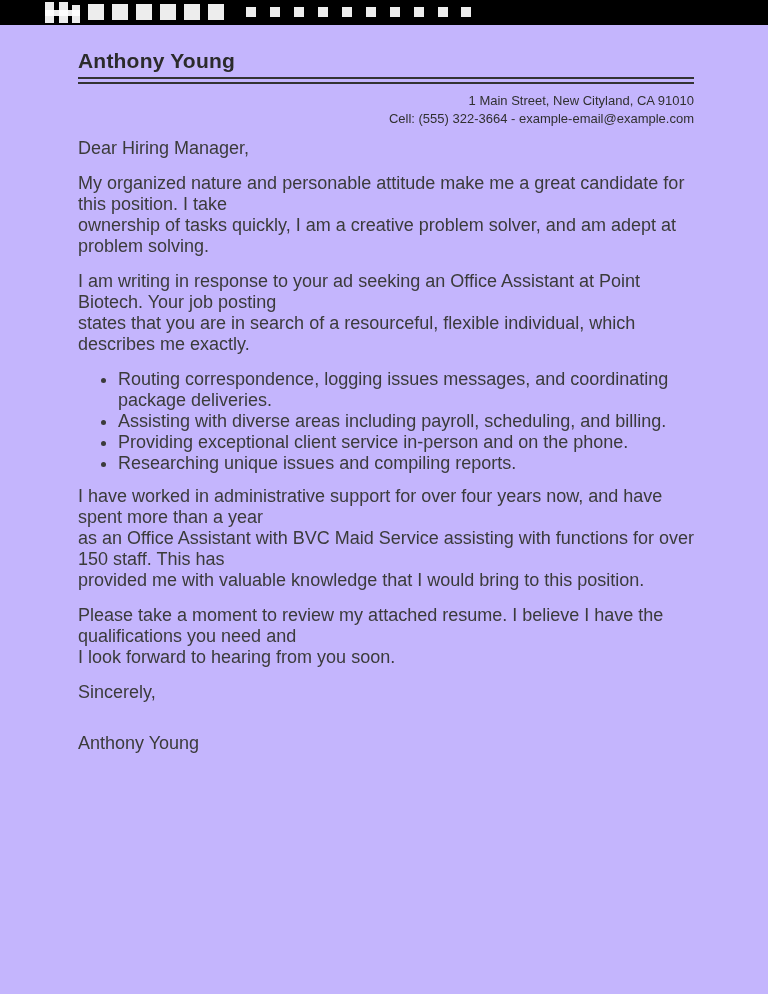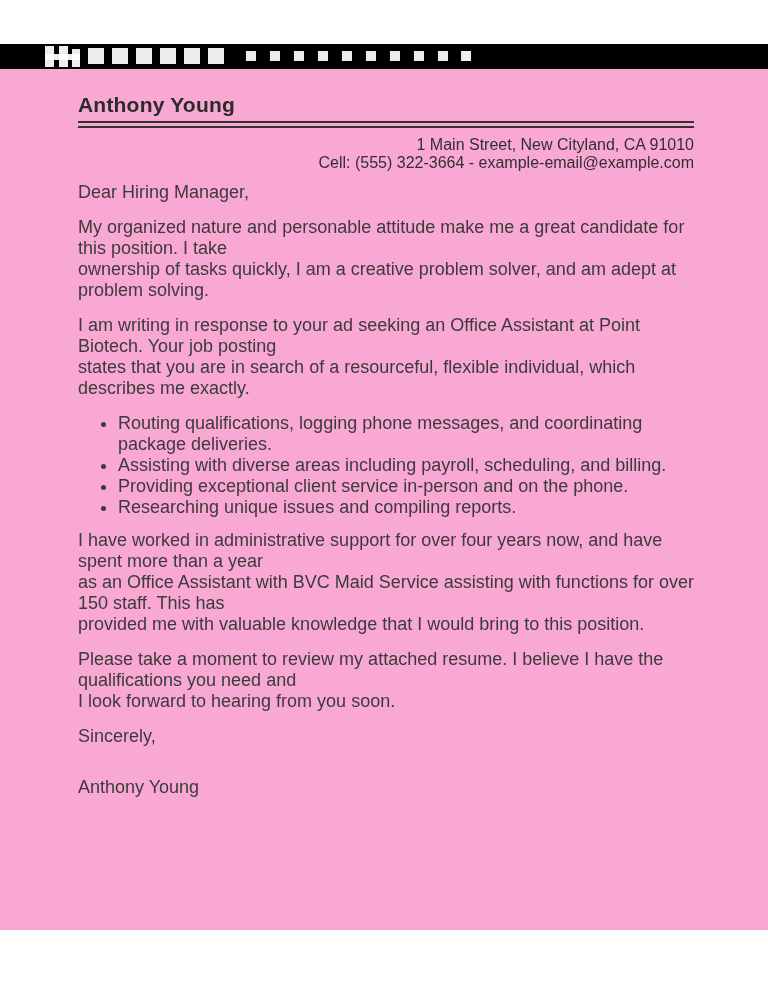--- a/index.html
+++ b/index.html
@@ -3,25 +3,24 @@
 <meta charset="utf-8">
 <style>
   html, body {
     margin: 0;
     padding: 0;
     background: #ffffff;
   }
   .page {
     position: relative;
     width: 768px;
-    height: 886px;
-    background: #f9a8d4;
+    height: 994px;
+    background: #c4b5fd;
     font-family: "Liberation Sans", sans-serif;
     overflow: hidden;
-    margin-top: 44px;
   }
   
   .top-bar {
     position: relative;
     width: 100%;
     height: 25px;
     background: #000000;
   }
   .top-bar .mark {
     position: absolute;
@@ -53,21 +52,21 @@
   .rule {
     margin-top: 4px;
     height: 3px;
     border-top: 2px solid #333333;
     border-bottom: 2px solid #333333;
     width: 616px;
   }
   .contact {
     margin-top: 8px;
     text-align: right;
-    font-size: 16px;
+    font-size: 13px;
     line-height: 18px;
     color: #303030;
   }
   .letter {
     margin-top: 10px;
     font-size: 18px;
     line-height: 21px;
     color: #3b3b3b;
   }
   .letter p {
@@ -133,21 +132,21 @@
     <section class="letter">
       <p>Dear Hiring Manager,</p>
 
       <p>My organized nature and personable attitude make me a great candidate for this position. I take
 ownership of tasks quickly, I am a creative problem solver, and am adept at problem solving.</p>
       <p>I am writing in response to your ad seeking an Office Assistant at Point Biotech. Your job posting
 states that you are in search of a resourceful, flexible individual, which describes me exactly.</p>
 
 
       <ul>
-        <li>Routing qualifications, logging phone messages, and coordinating package deliveries.</li>
+        <li>Routing correspondence, logging issues messages, and coordinating package deliveries.</li>
         <li>Assisting with diverse areas including payroll, scheduling, and billing.</li>
         <li>Providing exceptional client service in-person and on the phone.</li>
         <li>Researching unique issues and compiling reports.</li>
       </ul>
 
       <p>I have worked in administrative support for over four years now, and have spent more than a year
 as an Office Assistant with BVC Maid Service assisting with functions for over 150 staff. This has
 provided me with valuable knowledge that I would bring to this position.</p>
       <p>Please take a moment to review my attached resume. I believe I have the qualifications you need and
 I look forward to hearing from you soon.</p>

